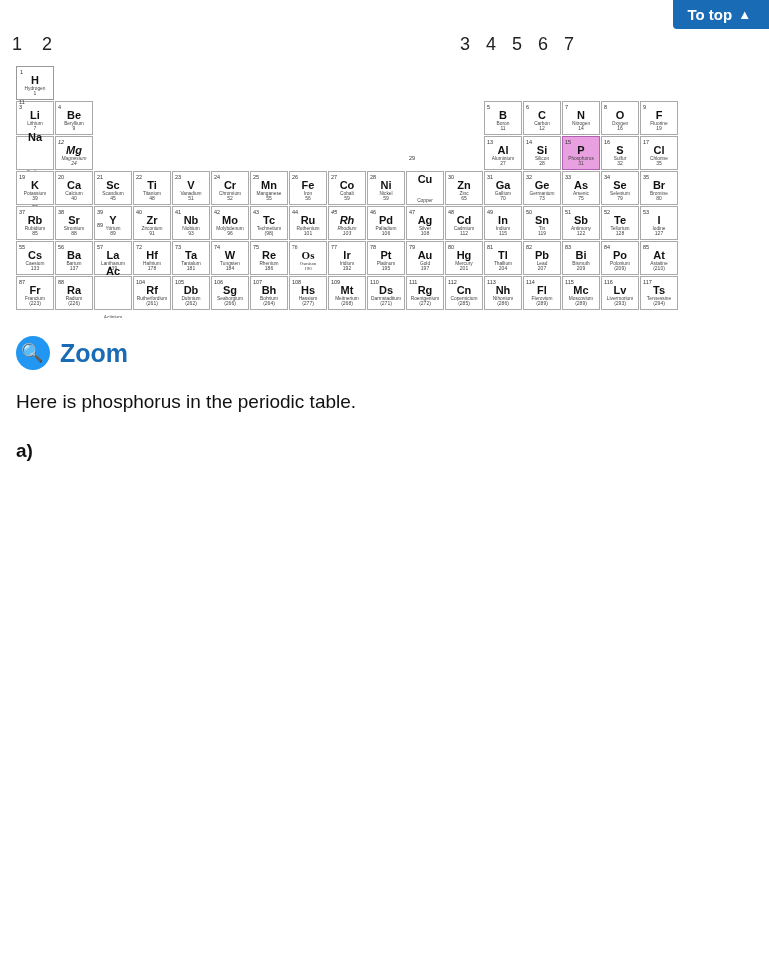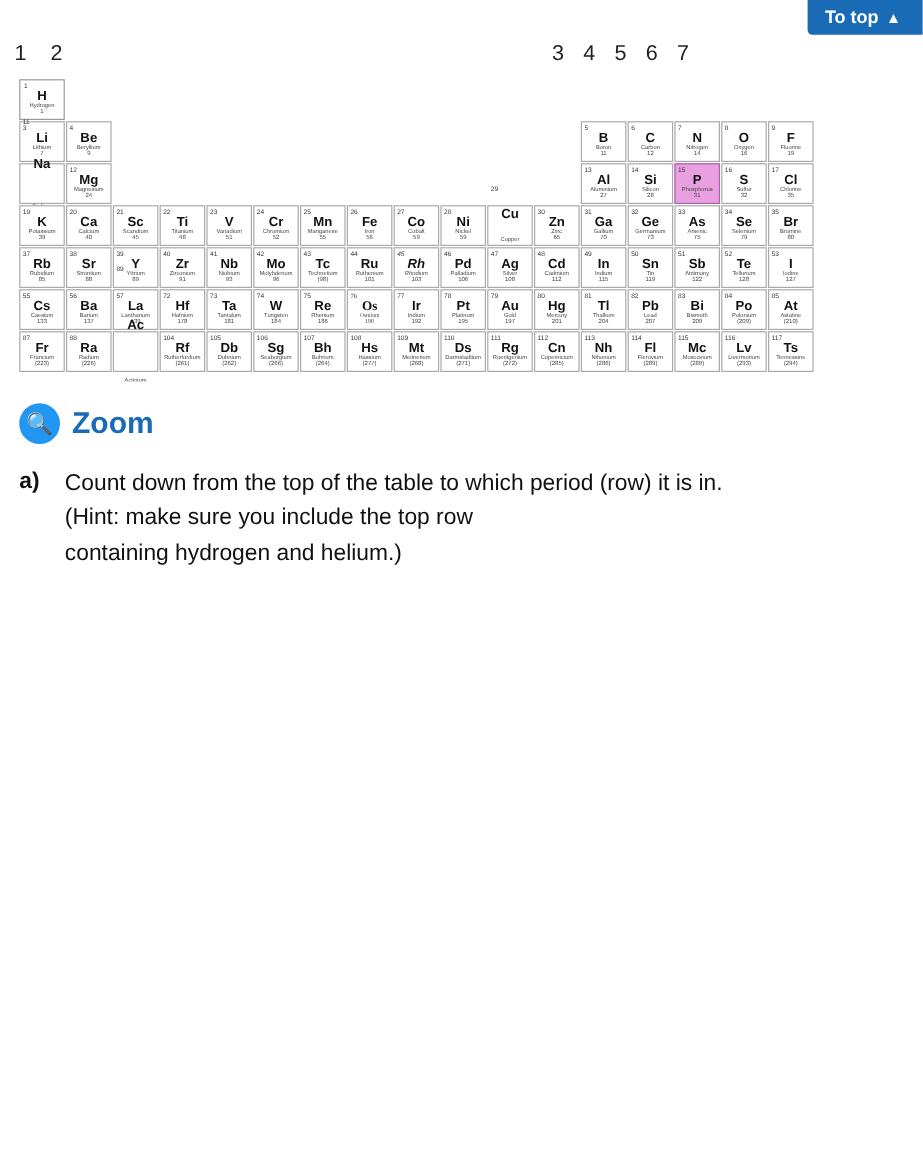--- a/index.html
+++ b/index.html
@@ -252,21 +252,21 @@
           <span class="name">Fluorine</span>
           <span class="mass">19</span>
         </div>
       <div class="empty" style="grid-area: 2 / 18;"></div>
       <div class="cell" style="grid-area: 3 / 1; gap: 27px;">
           <span class="atomic-num">11</span>
           <span class="symbol">Na</span>
           <span class="name">Sodium</span>
           <span class="mass">23</span>
         </div>
-      <div class="cell" style="grid-area: 3 / 2;">
+      <div class="cell" style="grid-area: 3 / 2; font-style: italic;">
           <span class="atomic-num">12</span>
           <span class="symbol">Mg</span>
           <span class="name">Magnesium</span>
           <span class="mass">24</span>
         </div>
       <div class="empty" style="grid-area: 3 / 3;"></div>
       <div class="empty" style="grid-area: 3 / 4;"></div>
       <div class="empty" style="grid-area: 3 / 5;"></div>
       <div class="empty" style="grid-area: 3 / 6;"></div>
       <div class="empty" style="grid-area: 3 / 7;"></div>
@@ -722,20 +722,17 @@
 </div>
 
 <div class="zoom-section">
   <button class="zoom-btn">
     <span style="font-size:18px;">🔍</span>
   </button>
   <span class="zoom-label">Zoom</span>
 </div>
 
 <div class="content-area">
+  <p class="intro-text">Here is phosphorus in the periodic table.</p>
   <div class="question-block">
     <span class="question-label"><strong>a)</strong></span>
-    <div class="question-text">
-      Count down from the top of the table to which period (row) it is in.<br>
-      (Hint: make sure you include the top row<br>containing hydrogen and helium.)
-    </div>
   </div>
 </div>
 
 </body></html>

